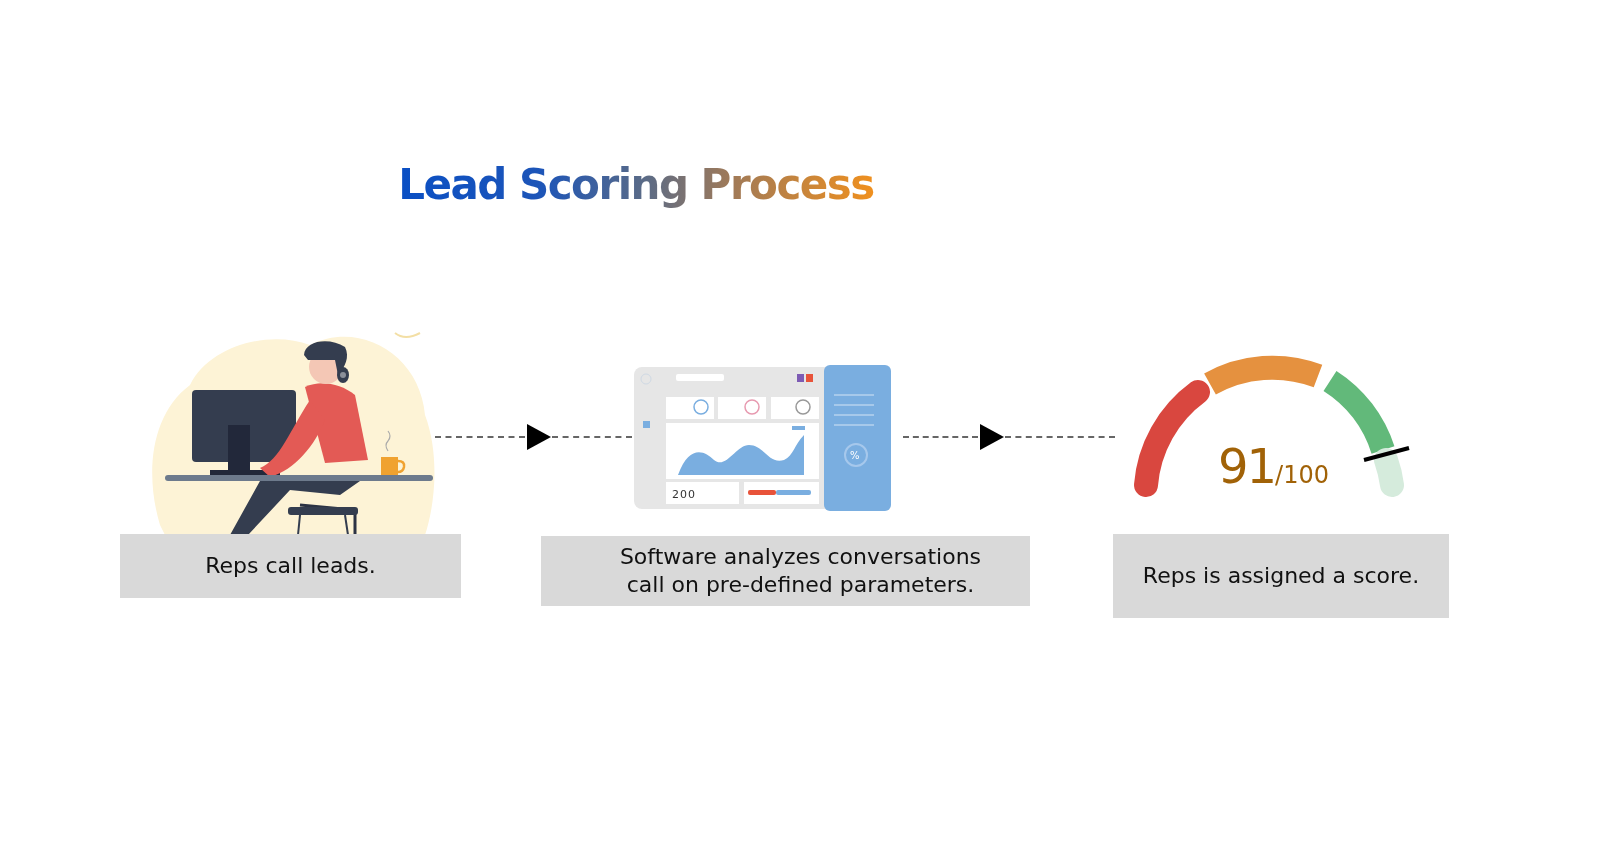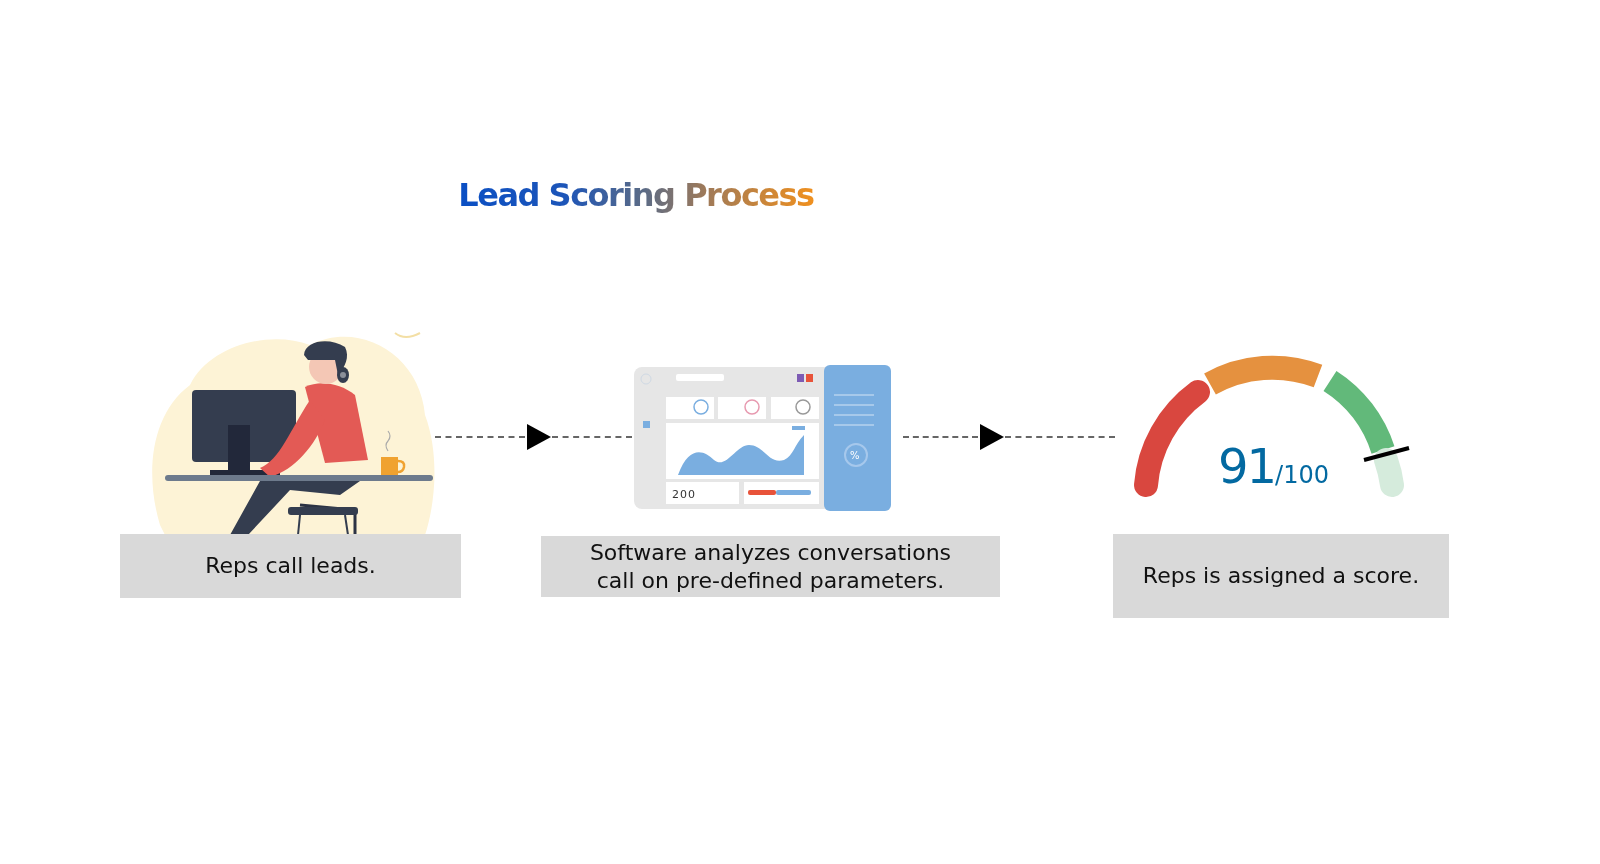--- a/index.html
+++ b/index.html
@@ -1,17 +1,17 @@
 <!DOCTYPE html>
 <html><head>
 <meta charset="utf-8">
 <style>
   html,body{margin:0;padding:0;background:#ffffff;}
   body{width:1600px;height:864px;position:relative;overflow:hidden;font-family:"Liberation Sans",sans-serif;}
-  .title{position:absolute;left:0;width:1272px;top:160px;text-align:center;font-family:"DejaVu Sans",sans-serif;font-weight:bold;font-size:32px;letter-spacing:-1.5px;margin-top:16px;}
+  .title{position:absolute;left:0;width:1272px;top:160px;text-align:center;font-family:"DejaVu Sans",sans-serif;font-weight:bold;font-size:42px;letter-spacing:-1.5px;}
   .title span{background:linear-gradient(90deg,#0a4fc4 0%,#1d55b8 30%,#5b6b86 52%,#a07a58 70%,#f0901e 100%);-webkit-background-clip:text;background-clip:text;color:transparent;}
   .abs{position:absolute;}
   .caption{position:absolute;background:#d9d9d9;display:flex;align-items:center;justify-content:center;text-align:center;font-family:"DejaVu Sans",sans-serif;font-size:22px;color:#111;line-height:28px;}
   .dash{position:absolute;height:0;border-top:2px dashed #666;}
   .arrow{position:absolute;width:0;height:0;border-top:13px solid transparent;border-bottom:13px solid transparent;border-left:24px solid #000;}
 </style>
 </head>
 <body>
 
 <div class="title"><span>Lead Scoring Process</span></div>
@@ -82,27 +82,27 @@
 <div class="dash" style="left:1005px;top:436px;width:110px;"></div>
 
 <div class="abs" style="left:1128px;top:350px;width:290px;height:160px;">
   <svg width="290" height="160" viewBox="0 0 290 160">
     <path d="M18 135 A128 128 0 0 1 70 42" stroke="#d9473f" stroke-width="24" fill="none" stroke-linecap="round"></path>
     <path d="M82 34 A128 128 0 0 1 190 26" stroke="#e5913f" stroke-width="24" fill="none"></path>
     <path d="M202 31 A128 128 0 0 1 255 100" stroke="#62b97a" stroke-width="24" fill="none"></path>
     <path d="M258 110 A128 128 0 0 1 264 135" stroke="#d5ebdc" stroke-width="24" fill="none" stroke-linecap="round"></path>
     <line x1="236" y1="110" x2="281" y2="98" stroke="#000" stroke-width="4"></line>
   </svg>
-  <div class="abs" style="left:90px;top:88px;font-family:'DejaVu Sans',sans-serif;color:#0369a1;white-space:nowrap;">
+  <div class="abs" style="left:90px;top:88px;font-family:'DejaVu Sans',sans-serif;color:#a16207;white-space:nowrap;">
     <span style="font-size:48px;letter-spacing:-2px;">91</span><span style="font-size:24px;">/100</span>
   </div>
 </div>
 
 <div class="caption" style="left:120px;top:534px;width:341px;height:64px;">
   <span>Reps call leads.</span>
 </div>
-<div class="caption" style="left:541px;top:536px;width:459px;height:61px;flex-direction:column;">
+<div class="caption" style="left:541px;top:536px;width:459px;height:70px;flex-direction:column;padding-left:30px;">
   <span>Software analyzes conversations</span>
   <span>call on pre-defined parameters.</span>
 </div>
 <div class="caption" style="left:1113px;top:534px;width:336px;height:84px;">
   <span>Reps is assigned a score.</span>
 </div>
 
 </body></html>

